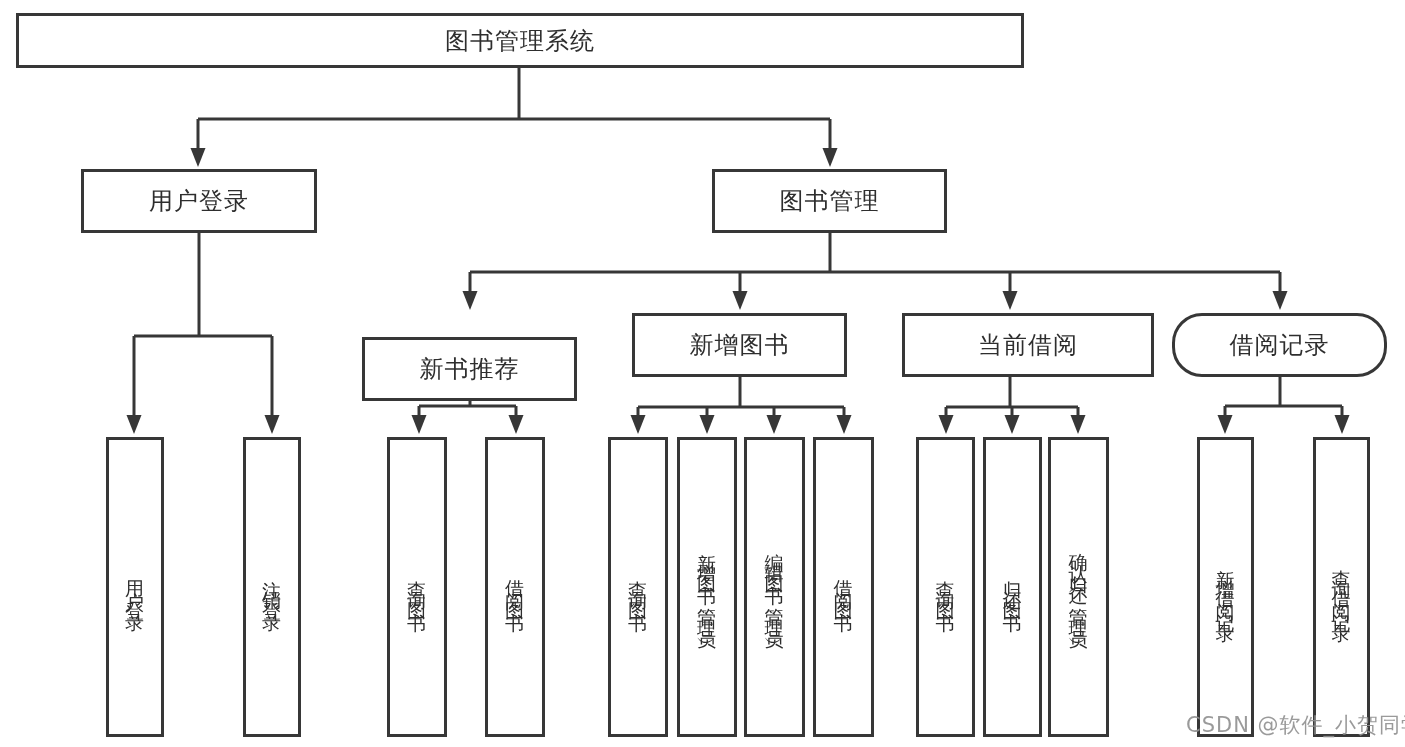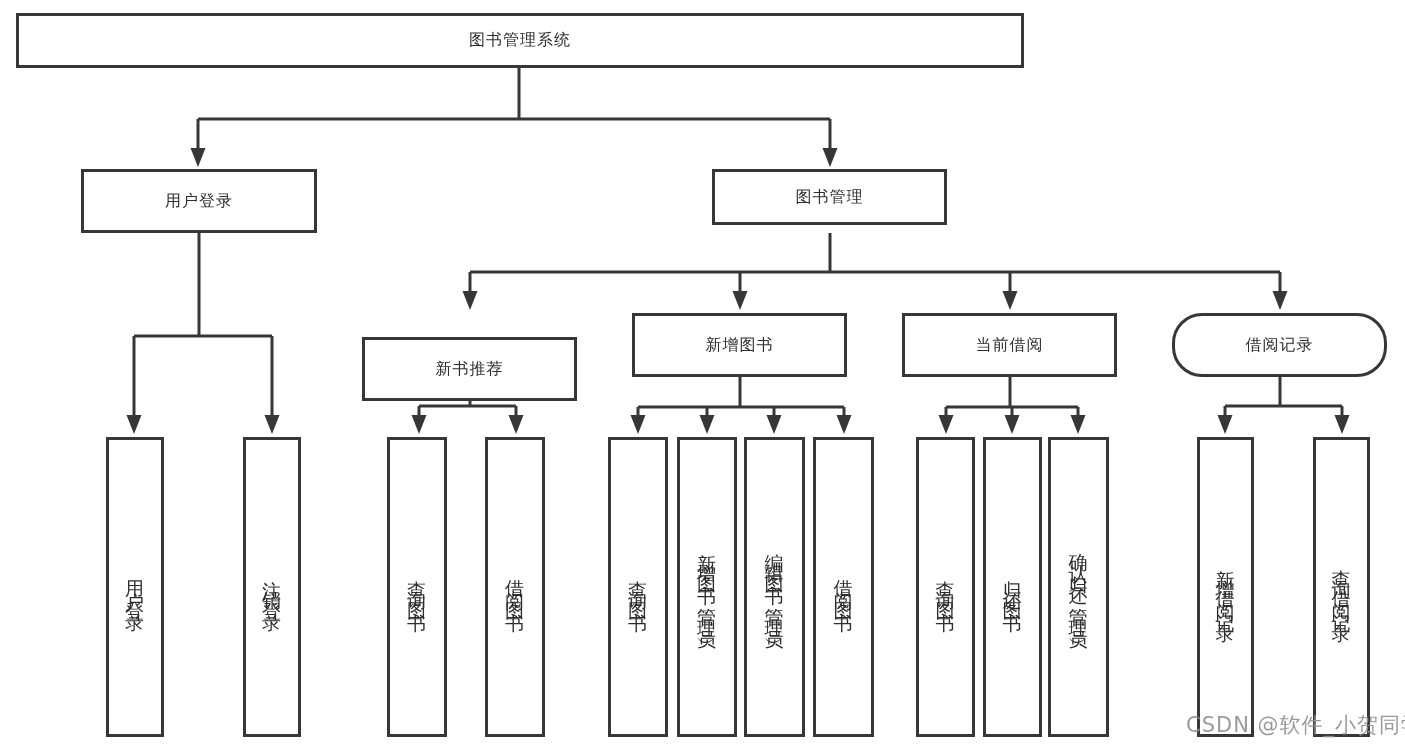--- a/index.html
+++ b/index.html
@@ -13,21 +13,21 @@
   }
   #connectors { position:absolute; left:0; top:0; z-index:1; }
   .node {
     position:absolute;
     background:#ffffff;
     border:3px solid #373737;
     color:#2e2e2e;
     display:flex;
     align-items:center;
     justify-content:center;
-    font-size:16px;
+    font-size:24px;
     letter-spacing:1px;
     z-index:2;
   }
   .vnode {
     writing-mode:vertical-rl;
     text-orientation:mixed;
     letter-spacing:11px;
     font-size:19px;
     line-height:1;
   }
@@ -97,25 +97,25 @@
       <line x1="1225" y1="406" x2="1342" y2="406" stroke="#373737" stroke-width="3"></line>
       <line x1="1225" y1="406" x2="1225" y2="420" stroke="#373737" stroke-width="3"></line>
       <polygon points="1217.5,415 1232.5,415 1225,434" fill="#373737"></polygon>
       <line x1="1342" y1="406" x2="1342" y2="420" stroke="#373737" stroke-width="3"></line>
       <polygon points="1334.5,415 1349.5,415 1342,434" fill="#373737"></polygon>
     </svg>
 
   <div class="node" style="left:16px; top:13px; width:1008px; height:55px;">图书管理系统</div>
 
   <div class="node" style="left:81px; top:169px; width:236px; height:64px;">用户登录</div>
-  <div class="node" style="left:712px; top:169px; width:235px; height:56px;">图书管理</div>
+  <div class="node" style="left:712px; top:169px; width:235px; height:64px;">图书管理</div>
 
   <div class="node" style="left:362px; top:313px; width:215px; height:64px;margin-top:24px;">新书推荐</div>
   <div class="node" style="left:632px; top:313px; width:215px; height:64px;">新增图书</div>
-  <div class="node" style="left:902px; top:313px; width:215px; height:64px;">当前借阅</div>
+  <div class="node" style="left:902px; top:313px; width:252px; height:64px;">当前借阅</div>
   <div class="node" style="left:1172px; top:313px; width:215px; height:64px;border-radius:30px;">借阅记录</div>
 
   <div class="node vnode" style="left:106px; top:437px; width:58px; height:300px;">用户登录</div>
   <div class="node vnode" style="left:243px; top:437px; width:58px; height:300px;">注销登录</div>
 
   <div class="node vnode" style="left:387px; top:437px; width:60px; height:300px;">查询图书</div>
   <div class="node vnode" style="left:485px; top:437px; width:60px; height:300px;">借阅图书</div>
 
   <div class="node vnode" style="left:608px; top:437px; width:60px; height:300px;">查询图书</div>
   <div class="node vnode" style="left:677px; top:437px; width:60px; height:300px;">新增图书（管理员）</div>

